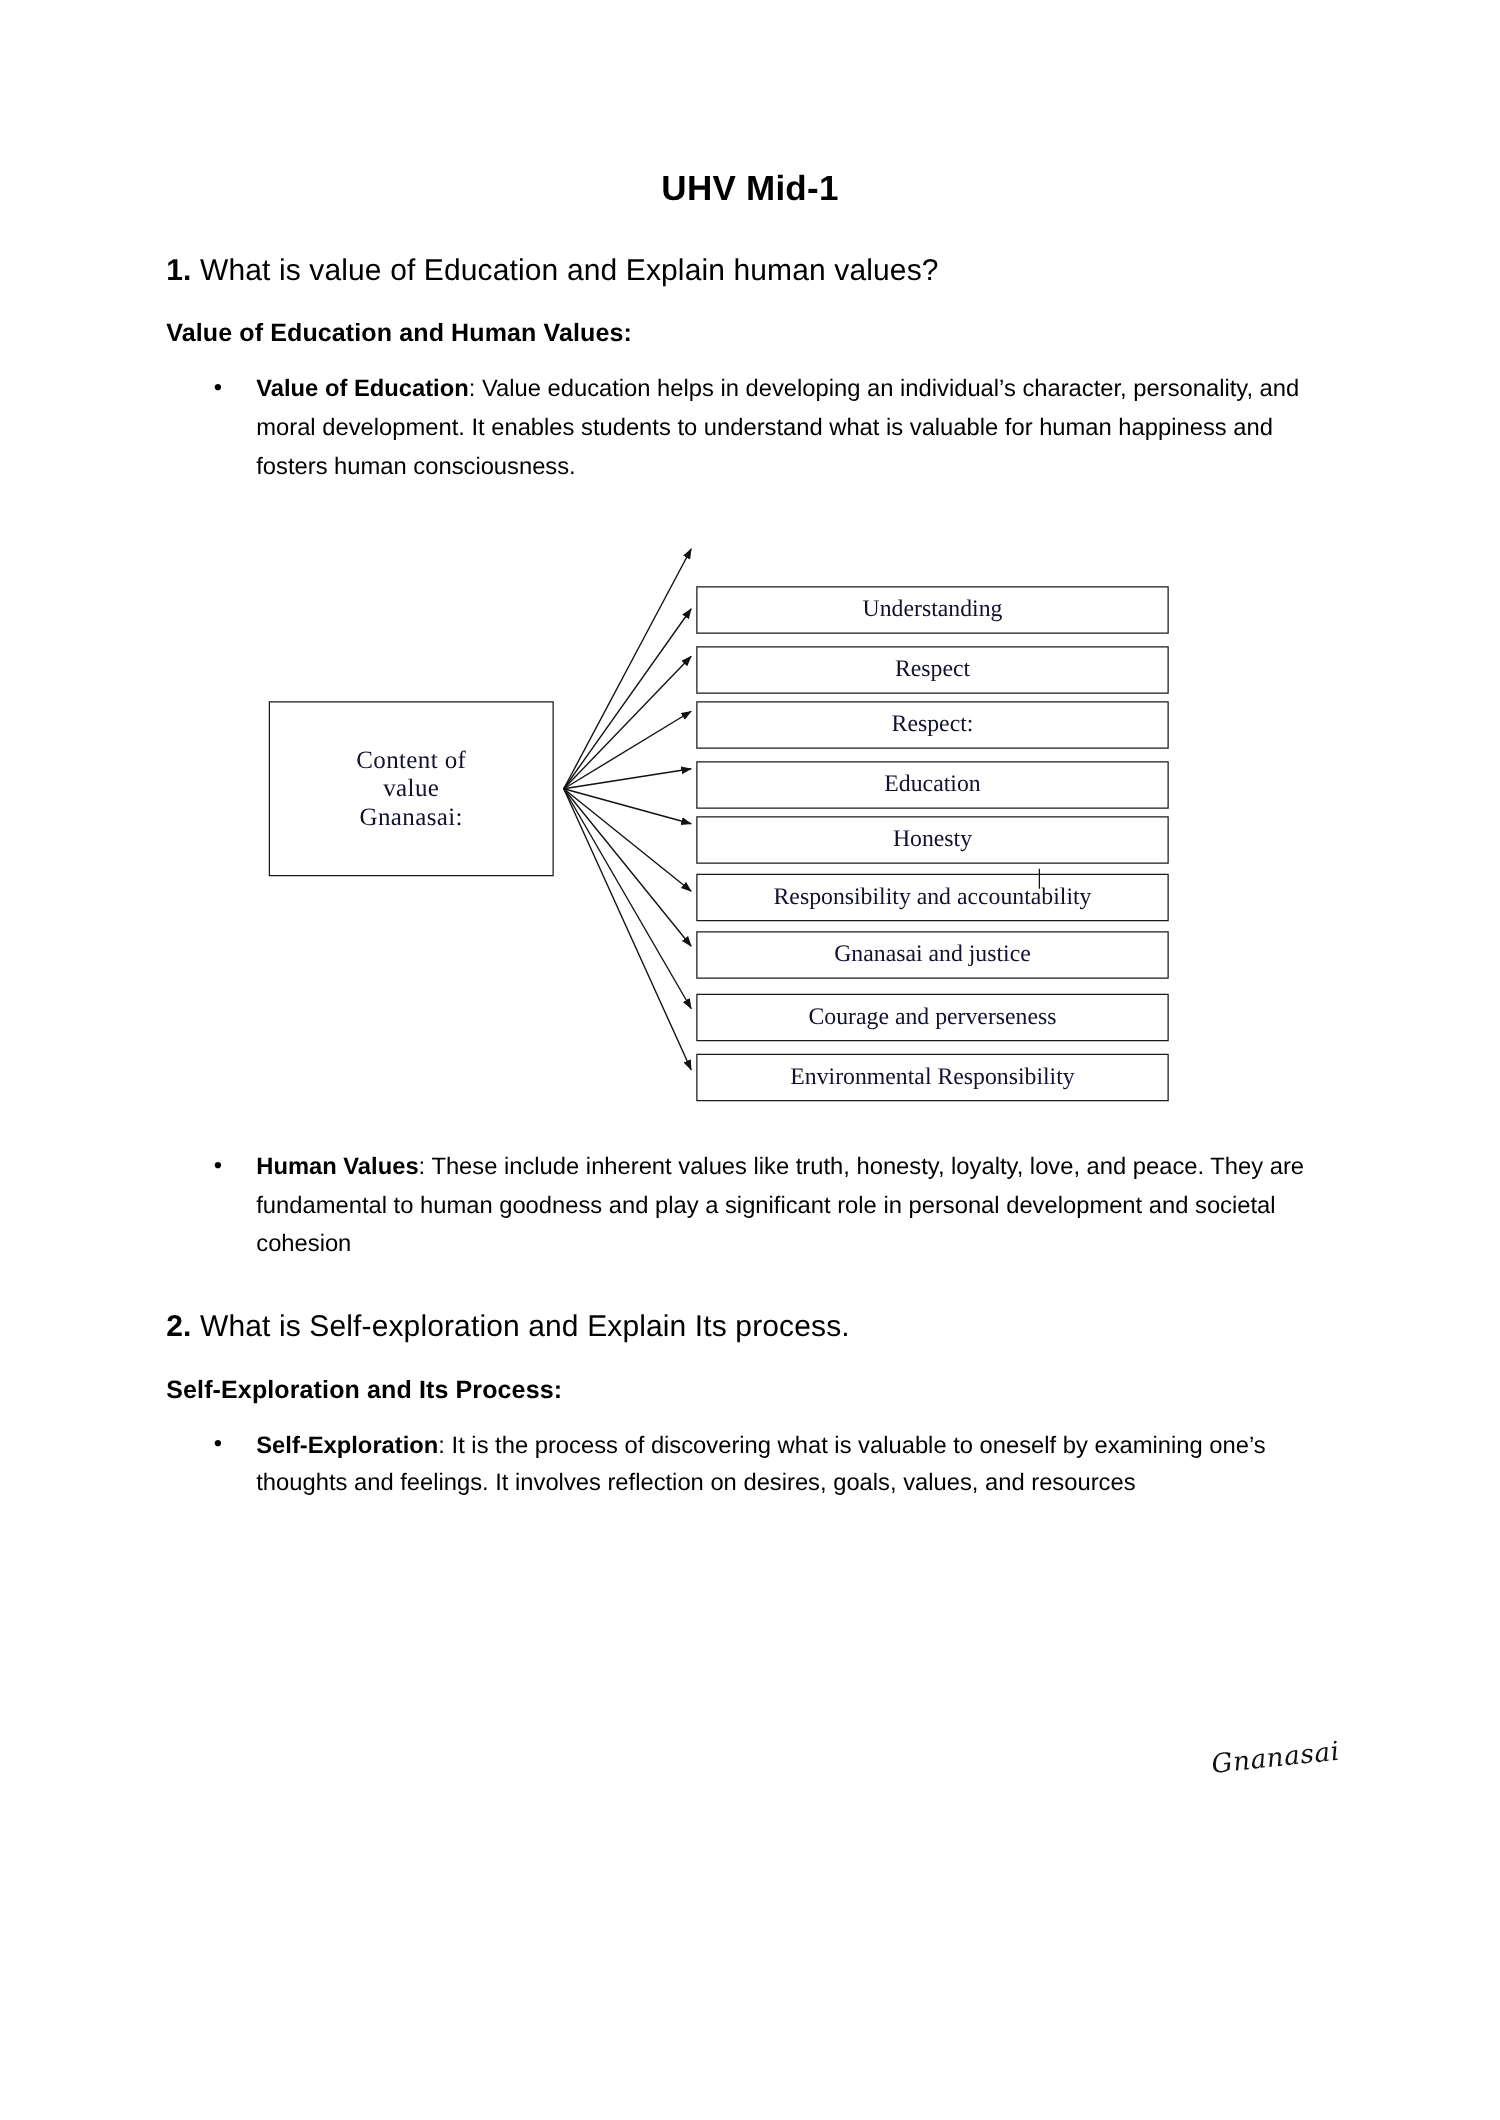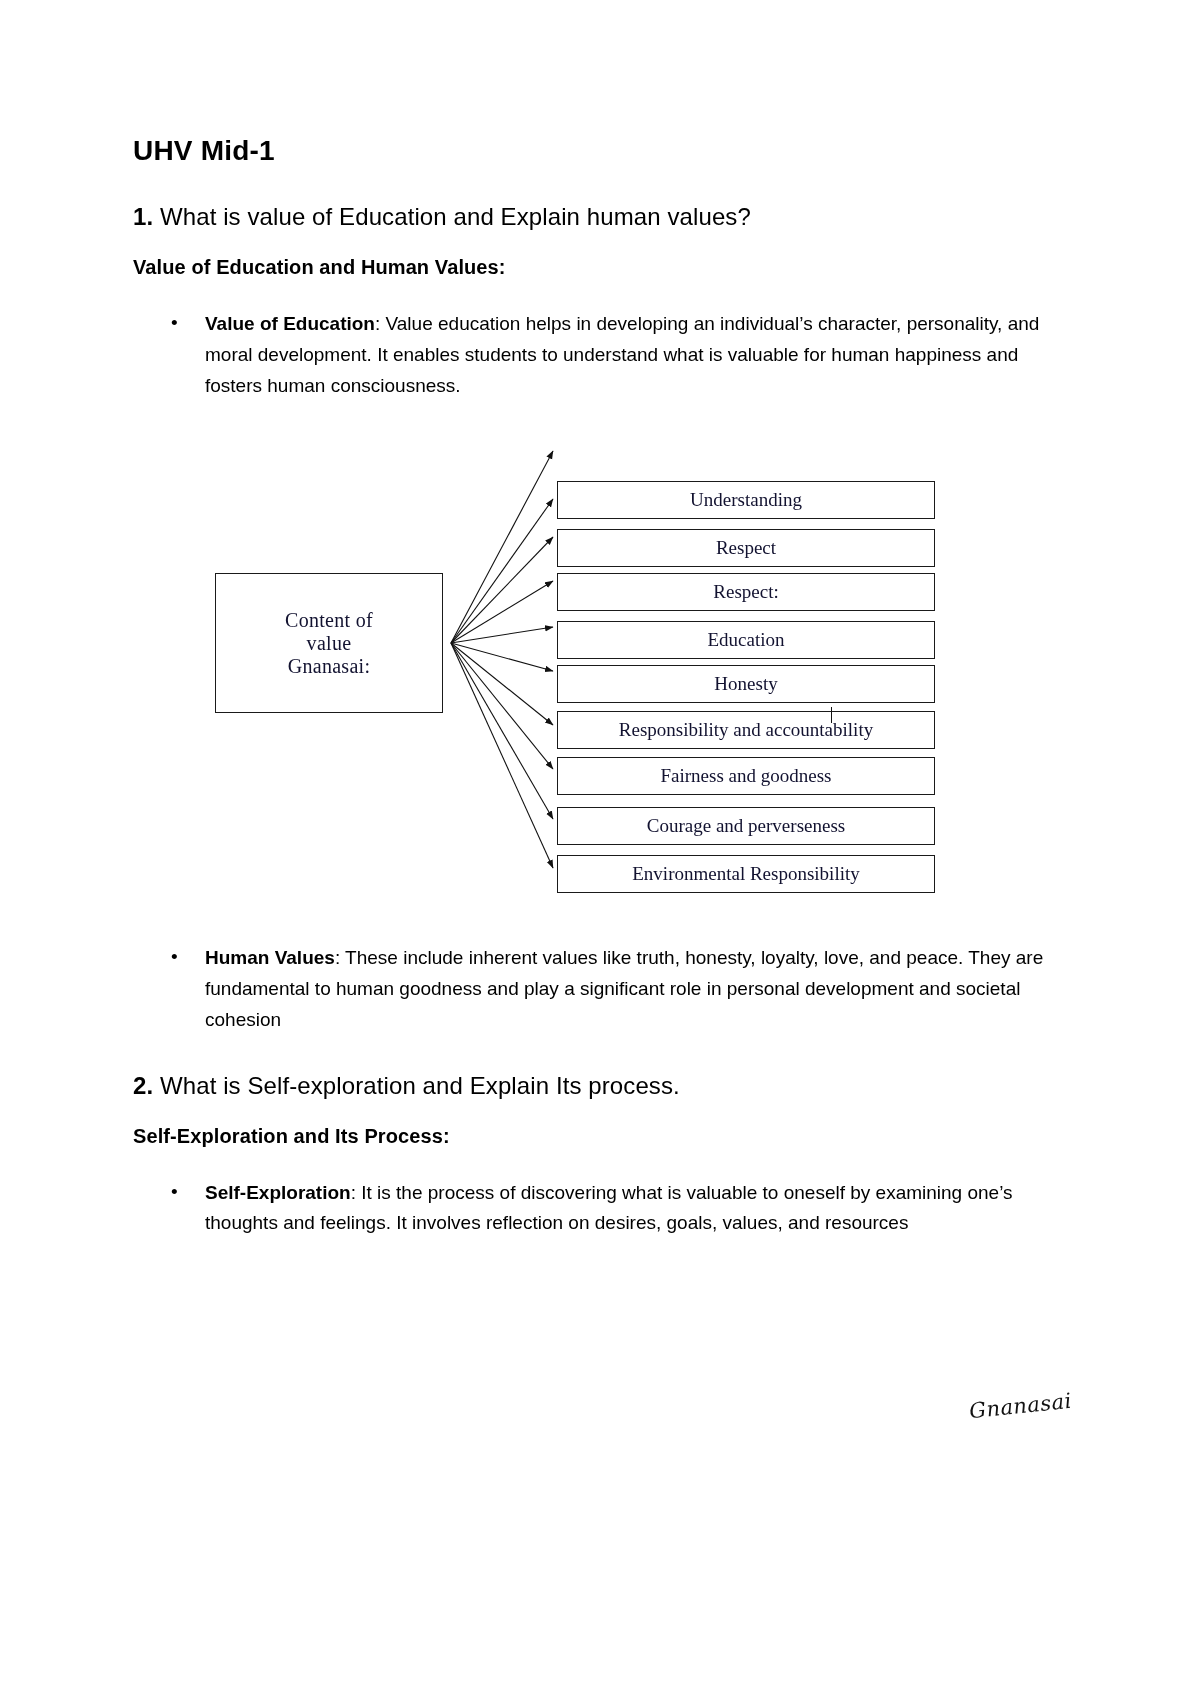--- a/index.html
+++ b/index.html
@@ -24,20 +24,21 @@
   }
 
   .content {
     position: absolute;
     left: 133px;
     top: 0;
     width: 934px;
   }
 
   .doc-title {
+    text-align: center;
     font-size: 28px;
     font-weight: 700;
     letter-spacing: 0.2px;
     margin-top: 135px;
     font-family: "Liberation Sans", sans-serif;
   }
 
   .q-heading {
     font-size: 24px;
     font-weight: 400;
@@ -49,21 +50,21 @@
   }
 
   .sub-heading {
     font-size: 20px;
     font-weight: 700;
     margin-top: 25px;
     letter-spacing: 0.1px;
   }
 
   ul.bullets {
-    margin: 30px 0 0 0;
+    margin: 18px 0 0 0;
     padding-left: 72px;
     list-style: none;
   }
   ul.bullets li {
     position: relative;
     font-size: 19px;
     line-height: 1.62;
     margin-bottom: 6px;
     text-align: left;
   }
@@ -184,21 +185,21 @@
         <span>value</span>
         <span>Gnanasai:</span>
       </div>
 
       <div class="node-box leaf-box" style="top:68px">Understanding</div>
       <div class="node-box leaf-box" style="top:116px">Respect</div>
       <div class="node-box leaf-box" style="top:160px">Respect:</div>
       <div class="node-box leaf-box" style="top:208px">Education</div>
       <div class="node-box leaf-box" style="top:252px">Honesty</div>
       <div class="node-box leaf-box" style="top:298px">Responsibility and accountability</div>
-      <div class="node-box leaf-box" style="top:344px">Fairness and goodness</div>
+      <div class="node-box leaf-box" style="top:344px">Gnanasai and justice</div>
       <div class="node-box leaf-box" style="top:394px">Courage and perverseness</div>
       <div class="node-box leaf-box" style="top:442px">Environmental Responsibility</div>
 
       <div class="caret"></div>
     </div>
 
     <ul class="bullets">
       <li><span class="lead">Human Values</span><span>: These include inherent values like truth, honesty, loyalty, love, and peace. They are fundamental to human goodness and play a significant role in personal development and societal cohesion</span></li>
     </ul>
 

